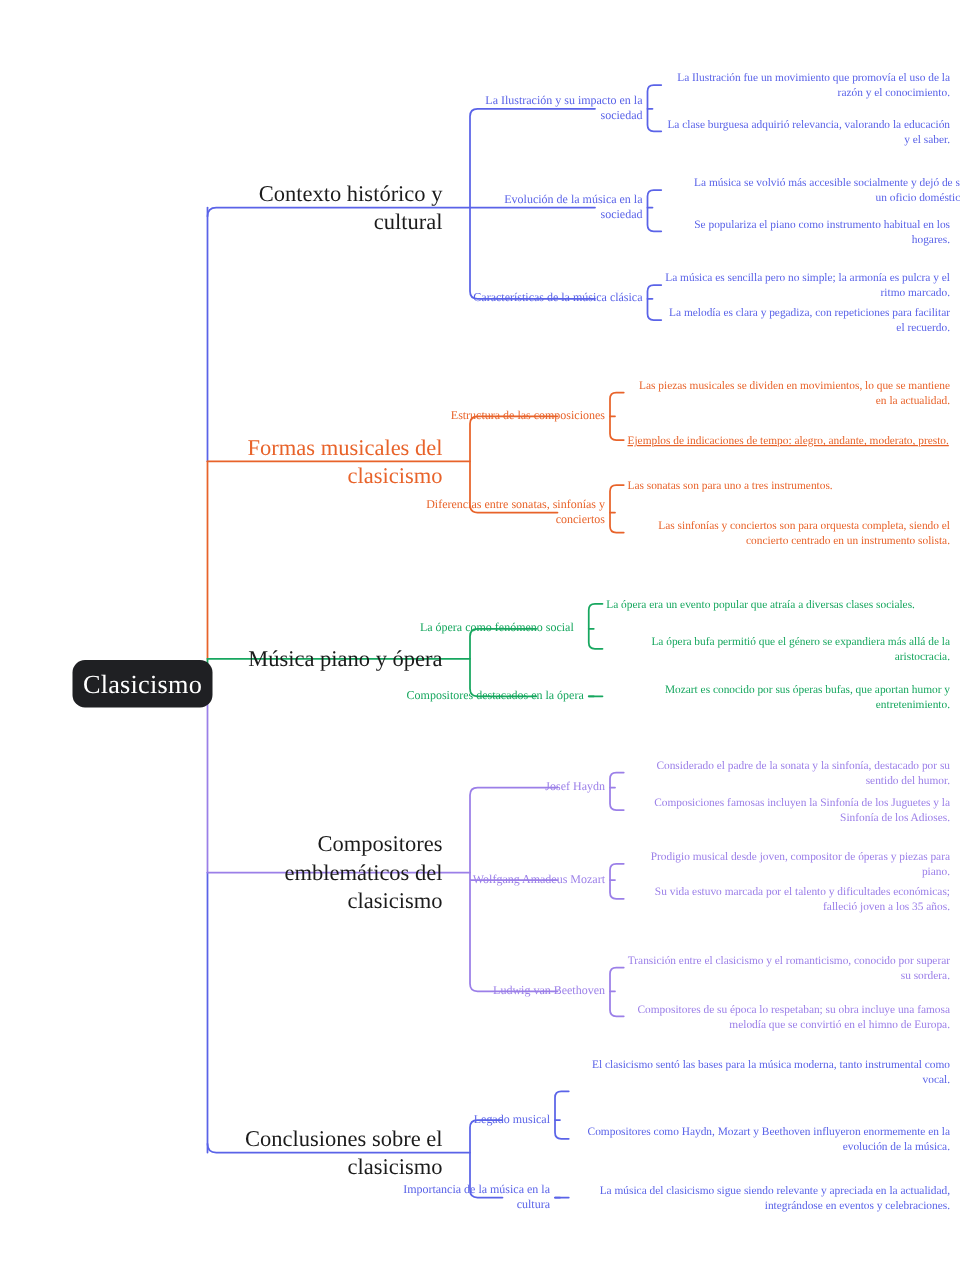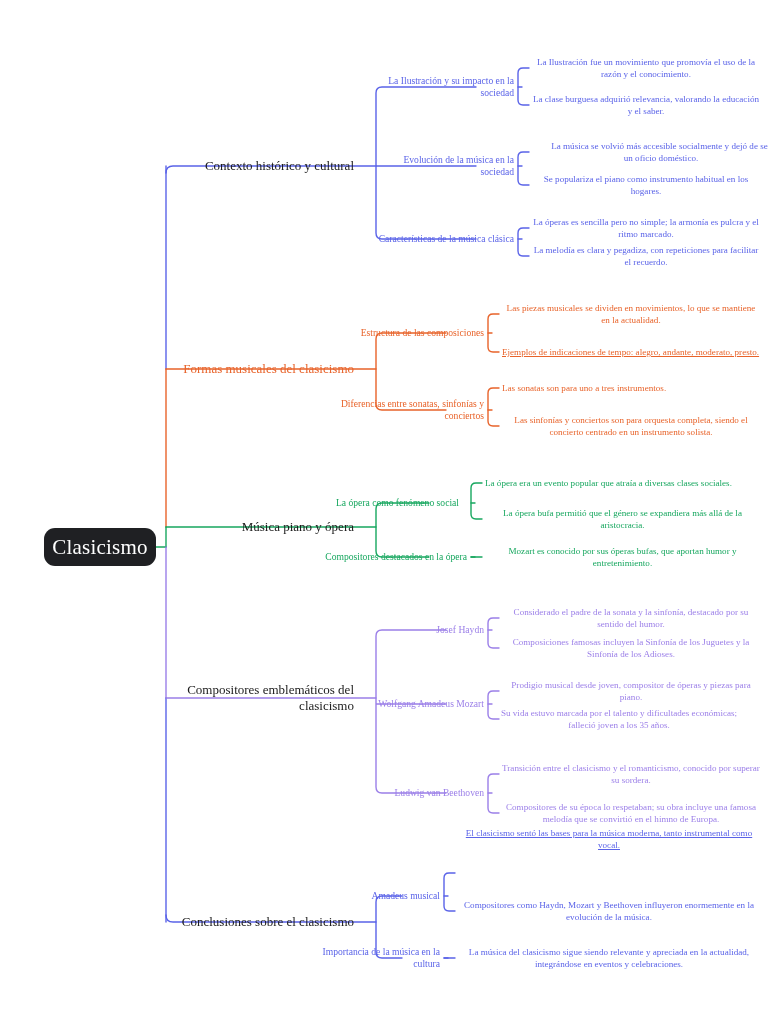--- a/index.html
+++ b/index.html
@@ -40,21 +40,21 @@
     font-size: 21px;
     line-height: 1;
     display: flex;
     align-items: center;
     justify-content: center;
     letter-spacing: 0.2px;
     padding: 0 20px;
   }
   
   .lvl1 {
-    font-size: 13px;
+    font-size: 18px;
     line-height: 1.25;
     color: #1b1b1b;
     text-align: right;
     display: flex;
     align-items: center;
     justify-content: flex-end;
   }
   .lvl1.accent-orange { color: #e8632a; }
   
   .lvl2 {
@@ -62,21 +62,21 @@
     line-height: 1.28;
     text-align: right;
     display: flex;
     align-items: center;
     justify-content: flex-end;
   }
   
   .lvl3 {
     font-size: 9.1px;
     line-height: 1.32;
-    text-align: center;
+    text-align: right;
     display: flex;
     align-items: center;
     justify-content: flex-start;
   }
 </style>
 </head>
 <body>
 
 <div id="map-root">
   <svg id="connectors" viewBox="0 0 768 1024" width="768" height="1024" xmlns="http://www.w3.org/2000/svg" shape-rendering="geometricPrecision">
@@ -116,54 +116,54 @@
       <path d="M 488 779 L 488 808 M 488 779 Q 488 774 493 774 L 499 774 M 488 808 Q 488 813 493 813 L 499 813" fill="none" stroke="#9b7fe8" stroke-width="1.4" stroke-linecap="round"></path>
       <path d="M 492 793 L 488 793" fill="none" stroke="#9b7fe8" stroke-width="1.4" stroke-linecap="round"></path>
       <path d="M 376 902 L 376 952 M 376 902 Q 376 896 382 896 L 402 896 M 376 952 Q 376 958 382 958 L 402 958" fill="none" stroke="#5a63e8" stroke-width="1.4" stroke-linecap="round"></path>
       <path d="M 444 878 L 444 906 M 444 878 Q 444 873 449 873 L 455 873 M 444 906 Q 444 911 449 911 L 455 911" fill="none" stroke="#5a63e8" stroke-width="1.4" stroke-linecap="round"></path>
       <path d="M 448 896 L 444 896" fill="none" stroke="#5a63e8" stroke-width="1.4" stroke-linecap="round"></path>
       <path d="M 444 958 L 455 958" fill="none" stroke="#5a63e8" stroke-width="1.4" stroke-linecap="round"></path>
       <path d="M 448 958 L 444 958" fill="none" stroke="#5a63e8" stroke-width="1.4" stroke-linecap="round"></path>
     </svg>
 
   <div id="nodes">
-    <div class="node root-node" id="root-node" style="left: 44px; top: 528px; width: 112px; height: 38px; background: rgb(31, 32, 35); color: rgb(255, 255, 255); border-radius: 11px;">Clasicismo</div>
+    <div class="node root-node" id="root-node" style="left: 58px; top: 528px; width: 112px; height: 38px; background: rgb(31, 32, 35); color: rgb(255, 255, 255);">Clasicismo</div>
   <div class="node lvl1" style="color: rgb(27, 27, 27); left: 172px; top: 146px; width: 190px; height: 40px; padding-right: 8px;">Contexto histórico y cultural</div>
       <div class="node lvl1 accent-orange" style="color: rgb(232, 99, 42); left: 172px; top: 349px; width: 190px; height: 40px; padding-right: 8px;">Formas musicales del clasicismo</div>
       <div class="node lvl1" style="color: rgb(27, 27, 27); left: 172px; top: 507px; width: 190px; height: 40px; padding-right: 8px;">Música piano y ópera</div>
       <div class="node lvl1" style="color: rgb(27, 27, 27); left: 172px; top: 678px; width: 190px; height: 40px; padding-right: 8px;">Compositores emblemáticos del clasicismo</div>
       <div class="node lvl1" style="color: rgb(27, 27, 27); left: 172px; top: 902px; width: 190px; height: 40px; padding-right: 8px;">Conclusiones sobre el clasicismo</div>
       <div class="node lvl2" style="color: rgb(90, 99, 232); left: 370px; top: 69px; width: 150px; height: 36px; padding-right: 6px;">La Ilustración y su impacto en la sociedad</div>
       <div class="node lvl3" style="color: rgb(90, 99, 232); left: 532px; top: 46px; width: 228px; height: 44px;">La Ilustración fue un movimiento que promovía el uso de la razón y el conocimiento.</div>
       <div class="node lvl3" style="color: rgb(90, 99, 232); left: 532px; top: 83px; width: 228px; height: 44px;">La clase burguesa adquirió relevancia, valorando la educación y el saber.</div>
       <div class="node lvl2" style="color: rgb(90, 99, 232); left: 370px; top: 148px; width: 150px; height: 36px; padding-right: 6px;">Evolución de la música en la sociedad</div>
       <div class="node lvl3" style="color: rgb(90, 99, 232); left: 532px; top: 130px; width: 228px; height: 44px; margin-left: 15px;">La música se volvió más accesible socialmente y dejó de ser un oficio doméstico.</div>
       <div class="node lvl3" style="color: rgb(90, 99, 232); left: 532px; top: 163px; width: 228px; height: 44px;">Se populariza el piano como instrumento habitual en los hogares.</div>
       <div class="node lvl2" style="color: rgb(90, 99, 232); left: 370px; top: 221px; width: 150px; height: 36px; padding-right: 6px;">Características de la música clásica</div>
-      <div class="node lvl3" style="color: rgb(90, 99, 232); left: 532px; top: 206px; width: 228px; height: 44px;">La óperas es sencilla pero no simple; la armonía es pulcra y el ritmo marcado.</div>
+      <div class="node lvl3" style="color: rgb(90, 99, 232); left: 532px; top: 206px; width: 228px; height: 44px;">La música es sencilla pero no simple; la armonía es pulcra y el ritmo marcado.</div>
       <div class="node lvl3" style="color: rgb(90, 99, 232); left: 532px; top: 234px; width: 228px; height: 44px;">La melodía es clara y pegadiza, con repeticiones para facilitar el recuerdo.</div>
       <div class="node lvl2" style="color: rgb(232, 99, 42); left: 340px; top: 315px; width: 150px; height: 36px; padding-right: 6px;">Estructura de las composiciones</div>
       <div class="node lvl3" style="color: rgb(232, 99, 42); left: 502px; top: 292px; width: 258px; height: 44px;">Las piezas musicales se dividen en movimientos, lo que se mantiene en la actualidad.</div>
       <div class="node lvl3" style="color: rgb(232, 99, 42); left: 502px; top: 330px; width: 258px; height: 44px; text-decoration: underline;">Ejemplos de indicaciones de tempo: alegro, andante, moderato, presto.</div>
       <div class="node lvl2" style="color: rgb(232, 99, 42); left: 340px; top: 392px; width: 150px; height: 36px; padding-right: 6px;">Diferencias entre sonatas, sinfonías y conciertos</div>
       <div class="node lvl3" style="color: rgb(232, 99, 42); left: 502px; top: 366px; width: 258px; height: 44px;">Las sonatas son para uno a tres instrumentos.</div>
       <div class="node lvl3" style="color: rgb(232, 99, 42); left: 502px; top: 404px; width: 258px; height: 44px;">Las sinfonías y conciertos son para orquesta completa, siendo el concierto centrado en un instrumento solista.</div>
       <div class="node lvl2" style="color: rgb(23, 167, 95); left: 315px; top: 485px; width: 150px; height: 36px; padding-right: 6px;">La ópera como fenómeno social</div>
       <div class="node lvl3" style="color: rgb(23, 167, 95); left: 485px; top: 461px; width: 275px; height: 44px;">La ópera era un evento popular que atraía a diversas clases sociales.</div>
       <div class="node lvl3" style="color: rgb(23, 167, 95); left: 485px; top: 497px; width: 275px; height: 44px;">La ópera bufa permitió que el género se expandiera más allá de la aristocracia.</div>
       <div class="node lvl2" style="color: rgb(23, 167, 95); left: 323px; top: 539px; width: 150px; height: 36px; padding-right: 6px;">Compositores destacados en la ópera</div>
       <div class="node lvl3" style="color: rgb(23, 167, 95); left: 485px; top: 535px; width: 275px; height: 44px;">Mozart es conocido por sus óperas bufas, que aportan humor y entretenimiento.</div>
       <div class="node lvl2" style="color: rgb(155, 127, 232); left: 340px; top: 612px; width: 150px; height: 36px; padding-right: 6px;">Josef Haydn</div>
       <div class="node lvl3" style="color: rgb(155, 127, 232); left: 502px; top: 596px; width: 258px; height: 44px;">Considerado el padre de la sonata y la sinfonía, destacado por su sentido del humor.</div>
       <div class="node lvl3" style="color: rgb(155, 127, 232); left: 502px; top: 626px; width: 258px; height: 44px;">Composiciones famosas incluyen la Sinfonía de los Juguetes y la Sinfonía de los Adioses.</div>
       <div class="node lvl2" style="color: rgb(155, 127, 232); left: 340px; top: 686px; width: 150px; height: 36px; padding-right: 6px; text-align: right;">Wolfgang Amadeus Mozart</div>
       <div class="node lvl3" style="color: rgb(155, 127, 232); left: 502px; top: 669px; width: 258px; height: 44px;">Prodigio musical desde joven, compositor de óperas y piezas para piano.</div>
-      <div class="node lvl3" style="color: rgb(155, 127, 232); left: 490px; top: 697px; width: 258px; height: 44px;">Su vida estuvo marcada por el talento y dificultades económicas; falleció joven a los 35 años.</div>
+      <div class="node lvl3" style="color: rgb(155, 127, 232); left: 502px; top: 697px; width: 258px; height: 44px;">Su vida estuvo marcada por el talento y dificultades económicas; falleció joven a los 35 años.</div>
       <div class="node lvl2" style="color: rgb(155, 127, 232); left: 340px; top: 775px; width: 150px; height: 36px; padding-right: 6px;">Ludwig van Beethoven</div>
       <div class="node lvl3" style="color: rgb(155, 127, 232); left: 502px; top: 752px; width: 258px; height: 44px;">Transición entre el clasicismo y el romanticismo, conocido por superar su sordera.</div>
       <div class="node lvl3" style="color: rgb(155, 127, 232); left: 502px; top: 791px; width: 258px; height: 44px;">Compositores de su época lo respetaban; su obra incluye una famosa melodía que se convirtió en el himno de Europa.</div>
-      <div class="node lvl2" style="color: rgb(90, 99, 232); left: 296px; top: 878px; width: 150px; height: 36px; padding-right: 6px;">Amadeus musical</div>
-      <div class="node lvl3" style="color: rgb(90, 99, 232); left: 458px; top: 817px; width: 302px; height: 44px; text-decoration: underline;">El clasicismo sentó las bases para la música moderna, tanto instrumental como vocal.</div>
+      <div class="node lvl2" style="color: rgb(90, 99, 232); left: 296px; top: 878px; width: 150px; height: 36px; padding-right: 6px;">Legado musical</div>
+      <div class="node lvl3" style="color: rgb(90, 99, 232); left: 458px; top: 835px; width: 302px; height: 44px;">El clasicismo sentó las bases para la música moderna, tanto instrumental como vocal.</div>
       <div class="node lvl3" style="color: rgb(90, 99, 232); left: 458px; top: 889px; width: 302px; height: 44px;">Compositores como Haydn, Mozart y Beethoven influyeron enormemente en la evolución de la música.</div>
       <div class="node lvl2" style="color: rgb(90, 99, 232); left: 296px; top: 940px; width: 150px; height: 36px; padding-right: 6px;">Importancia de la música en la cultura</div>
       <div class="node lvl3" style="color: rgb(90, 99, 232); left: 458px; top: 936px; width: 302px; height: 44px;">La música del clasicismo sigue siendo relevante y apreciada en la actualidad, integrándose en eventos y celebraciones.</div>
     </div>
 </div>
 
 </body></html>

